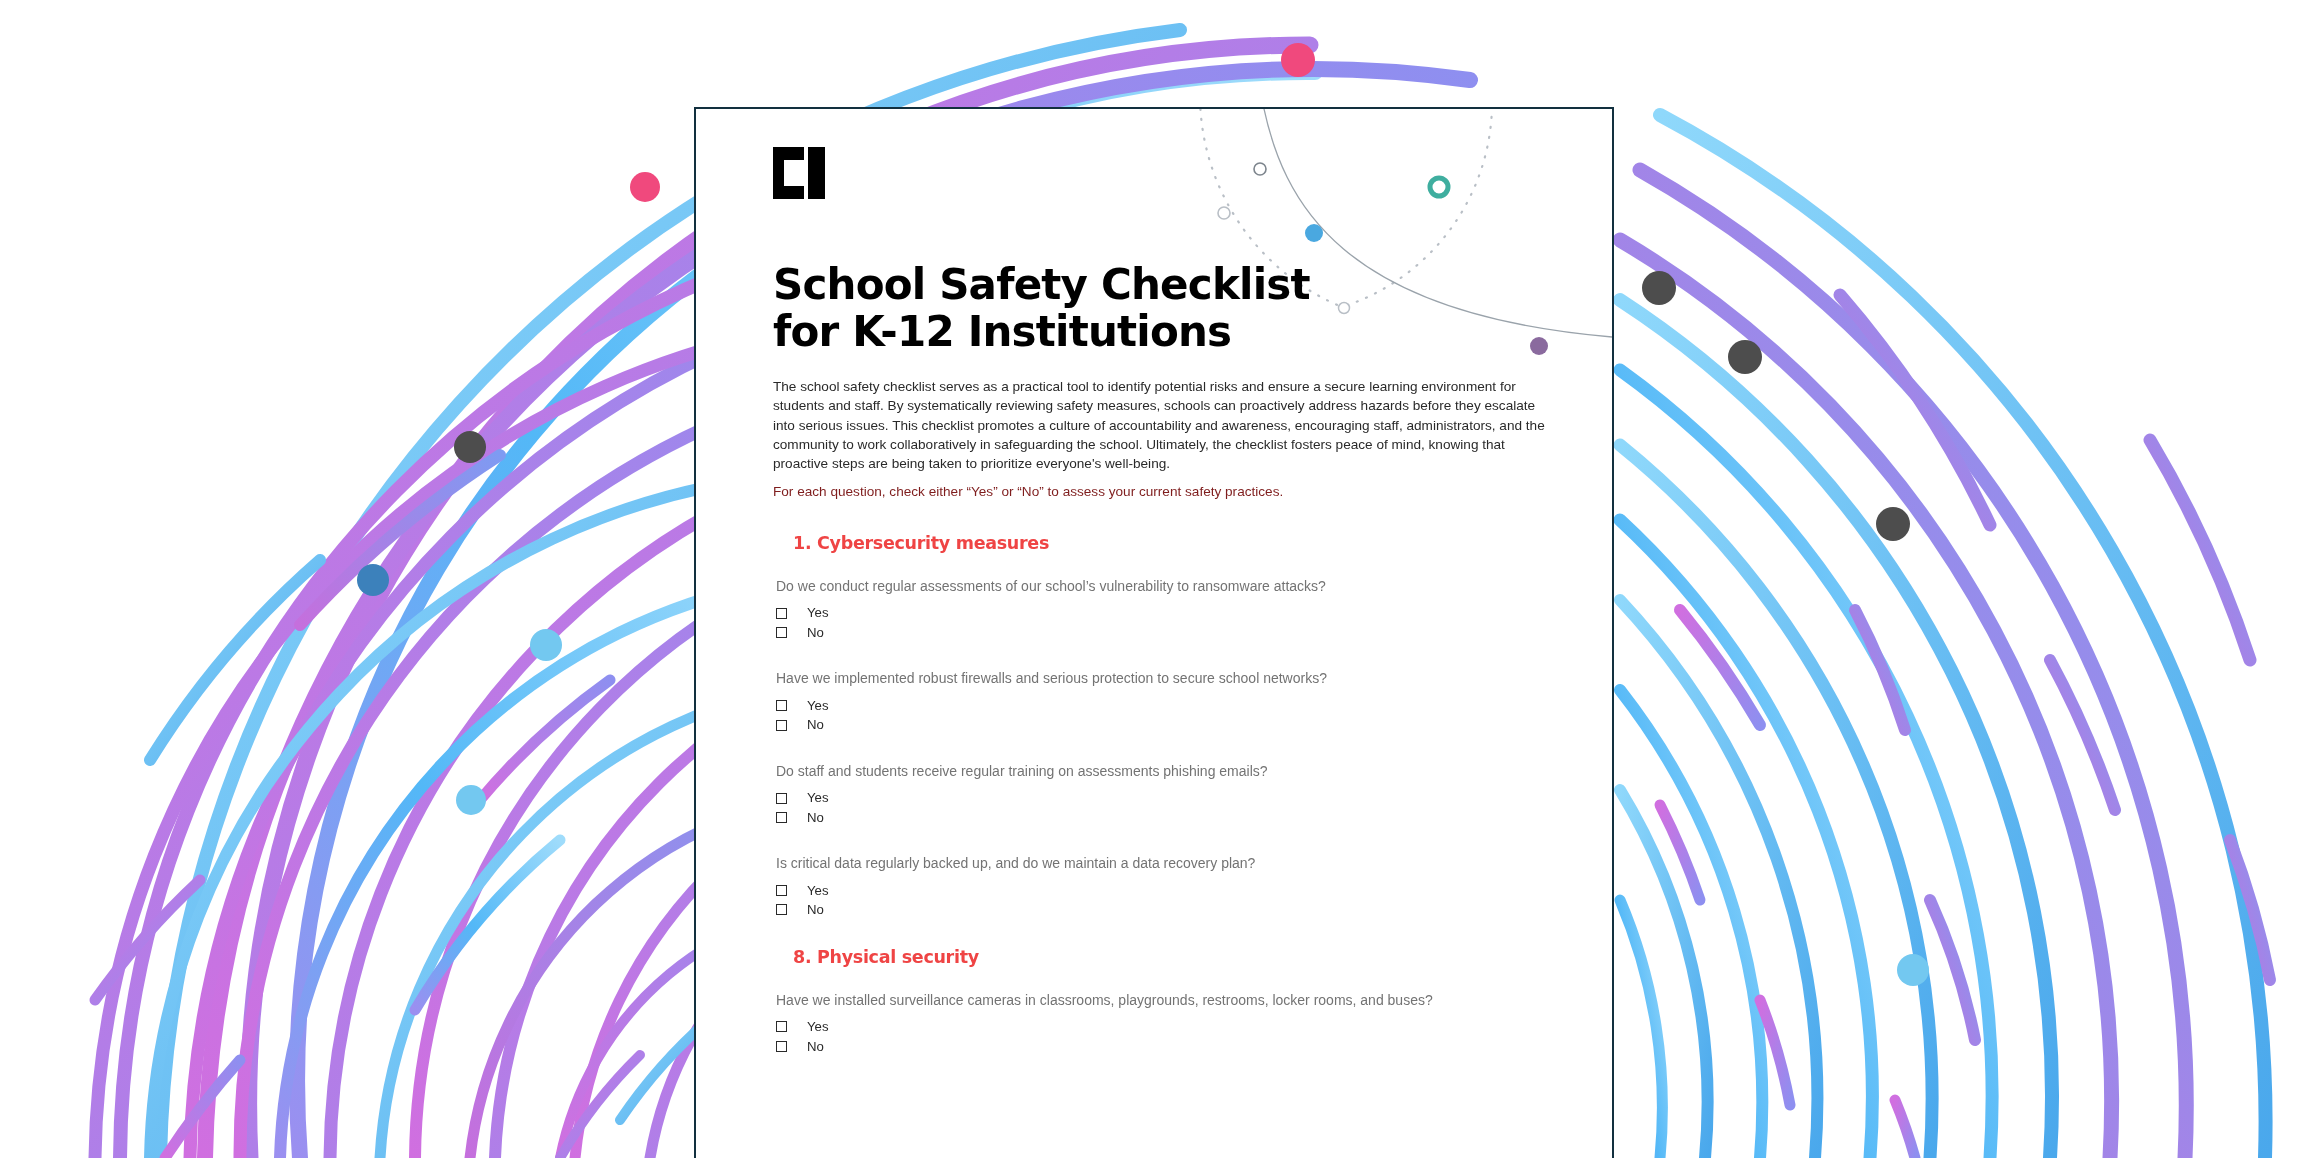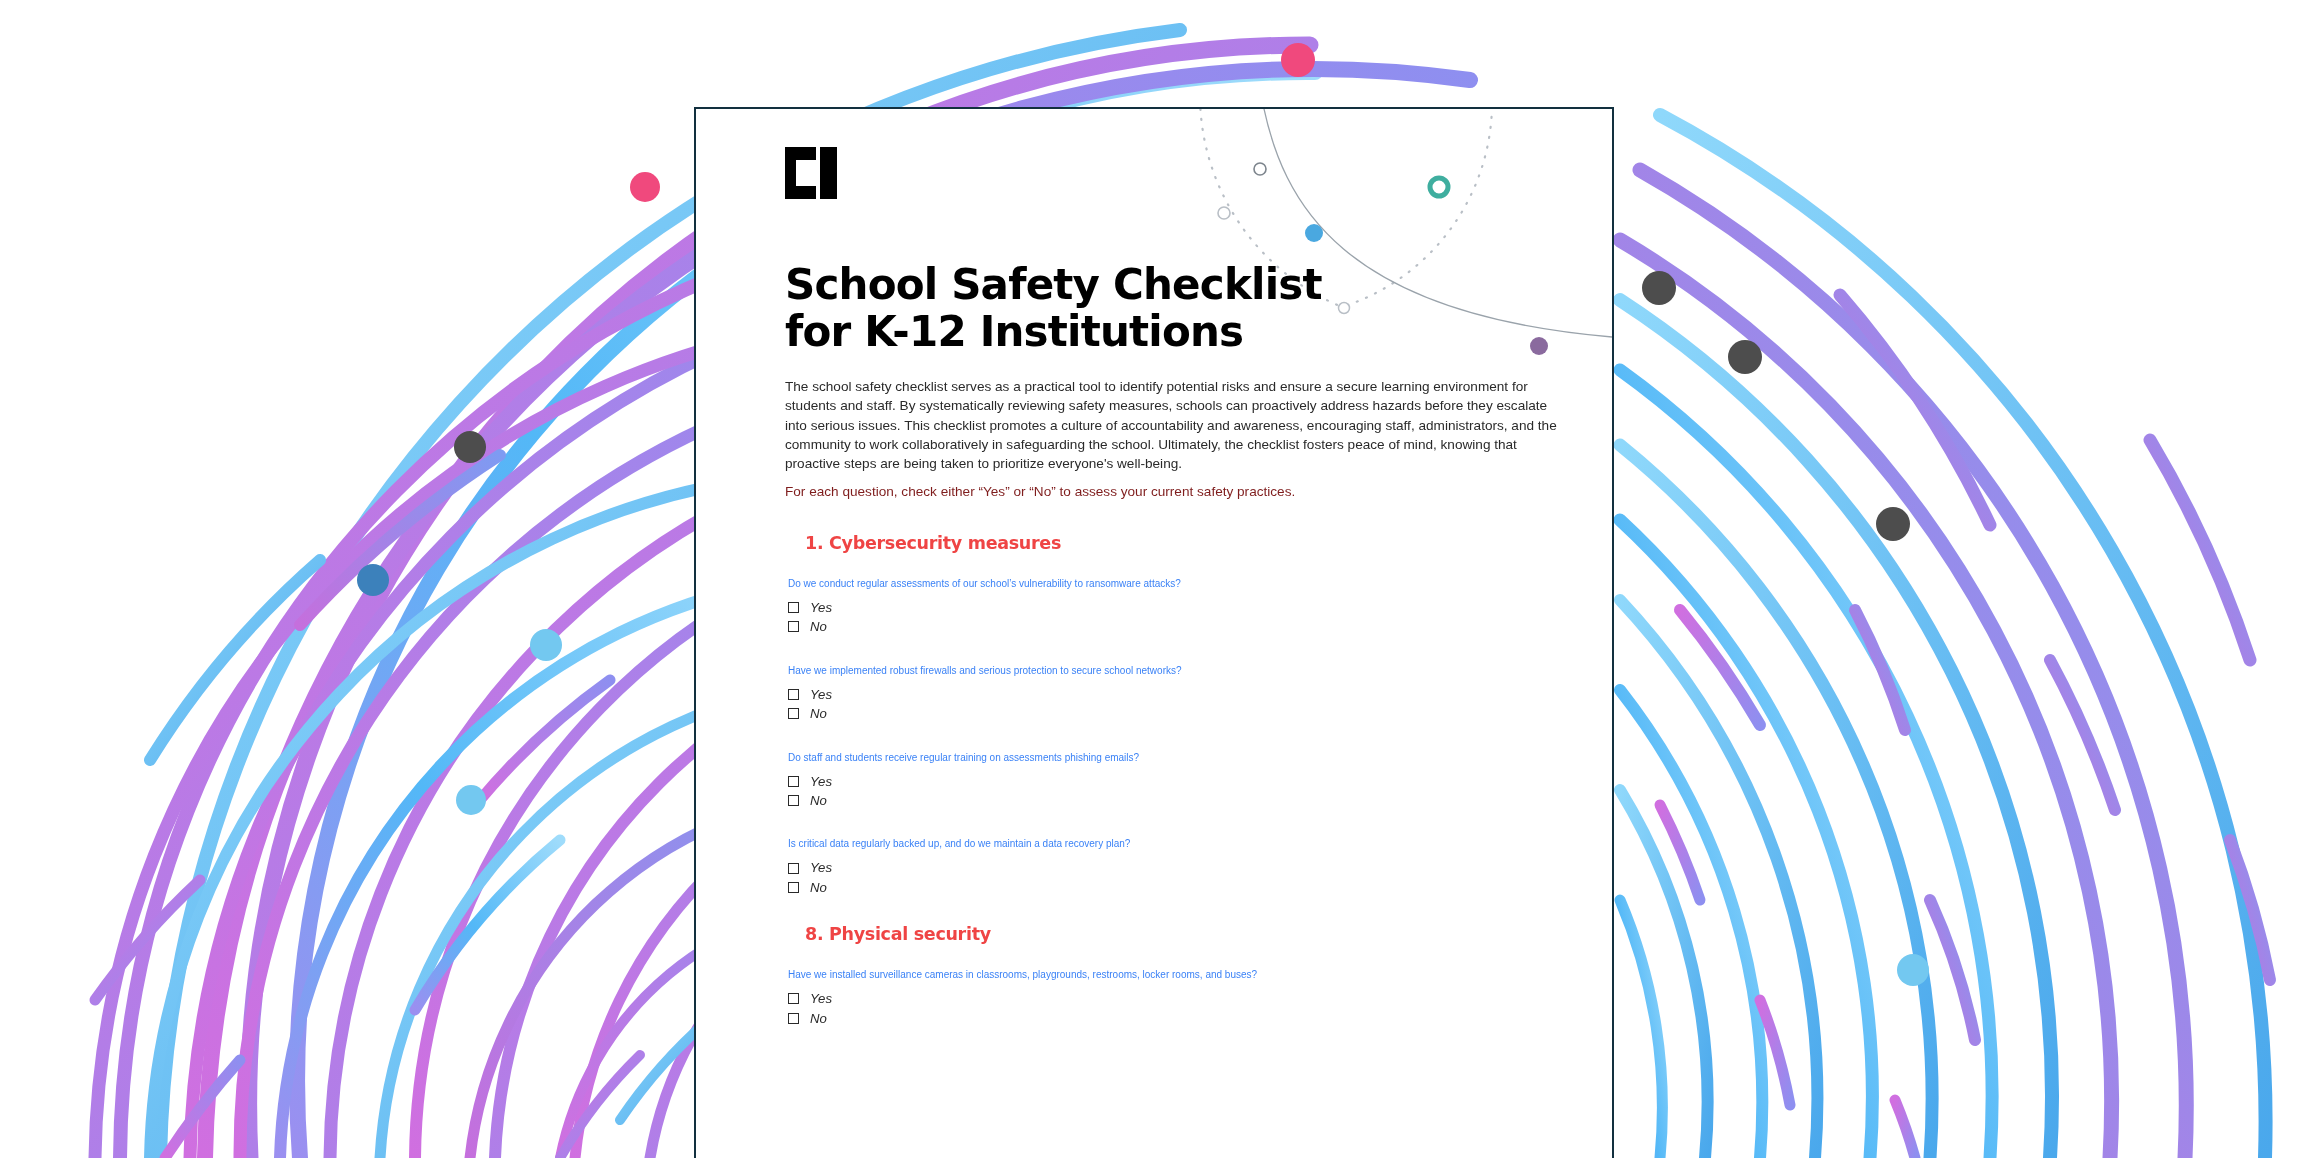--- a/index.html
+++ b/index.html
@@ -44,21 +44,21 @@
     position: absolute;
     right: 0;
     top: 0;
     width: 420px;
     height: 300px;
     pointer-events: none;
   }
 
   #doc-inner {
     position: absolute;
-    left: 16px; top: 0;
+    left: 4px; top: 0;
     width: 920px;
     padding: 38px 60px 0 73px;
     box-sizing: border-box;
     z-index: 2;
   }
 
   
   .logo-mark {
     width: 52px;
     height: 52px;
@@ -105,32 +105,31 @@
     color: #ef4444;
     margin: 0 0 24px 17px;
   }
   .section + .section .section-heading {
     margin-top: 10px;
   }
   .question-block {
     margin: 0 0 28px 0;
   }
   .question-text {
-    font-size: 10px;
+    font-size: 14px;
     line-height: 1.4;
-    color: #3b82f6;
+    color: #737373;
     margin: 0 0 8px 0;
   }
   .option-row {
     display: flex;
     align-items: center;
-    gap: 11px;
+    gap: 20px;
     margin: 0 0 2px 0;
     line-height: 1.32;
-    font-style: italic;
   }
   .checkbox {
     width: 11px;
     height: 11px;
     border: 1.4px solid #2a2a2a;
     box-sizing: border-box;
     flex: 0 0 auto;
     background: #ffffff;
     display: inline-block;
   }

